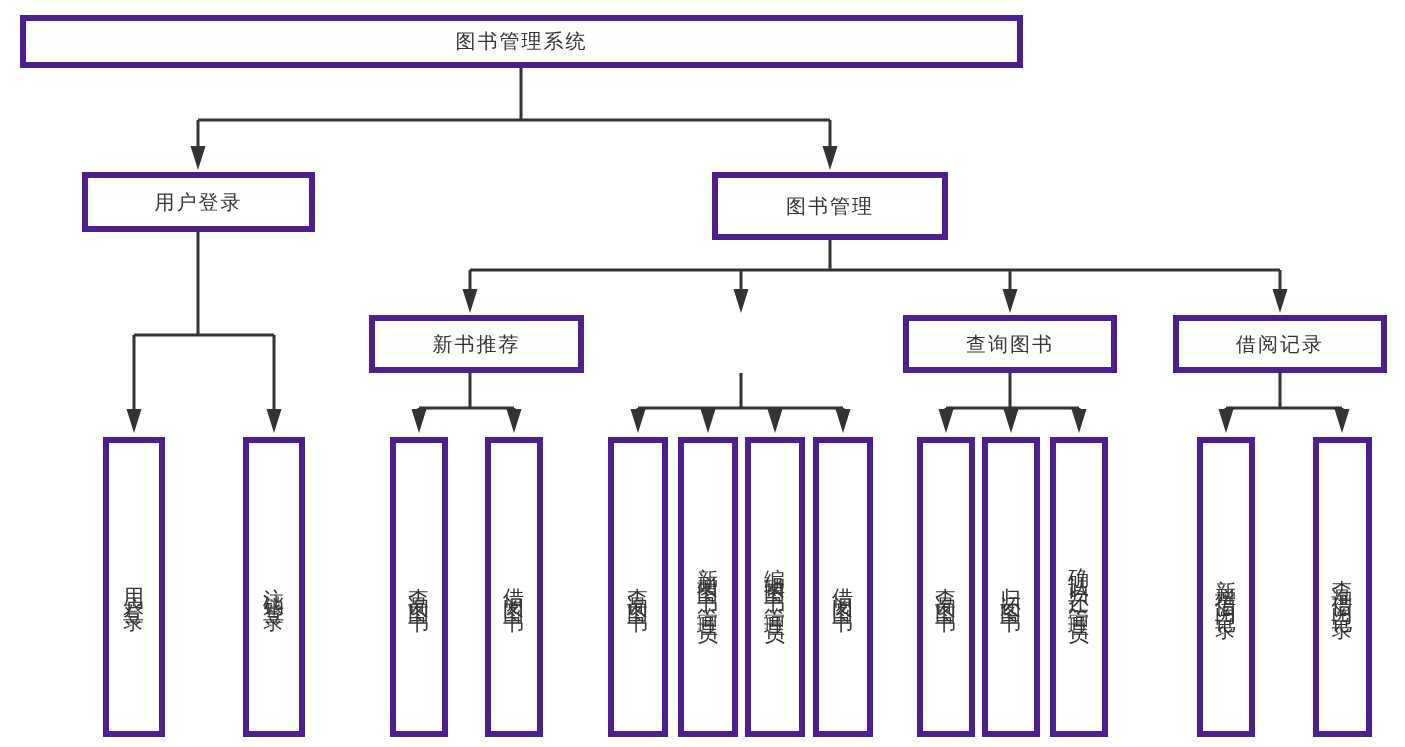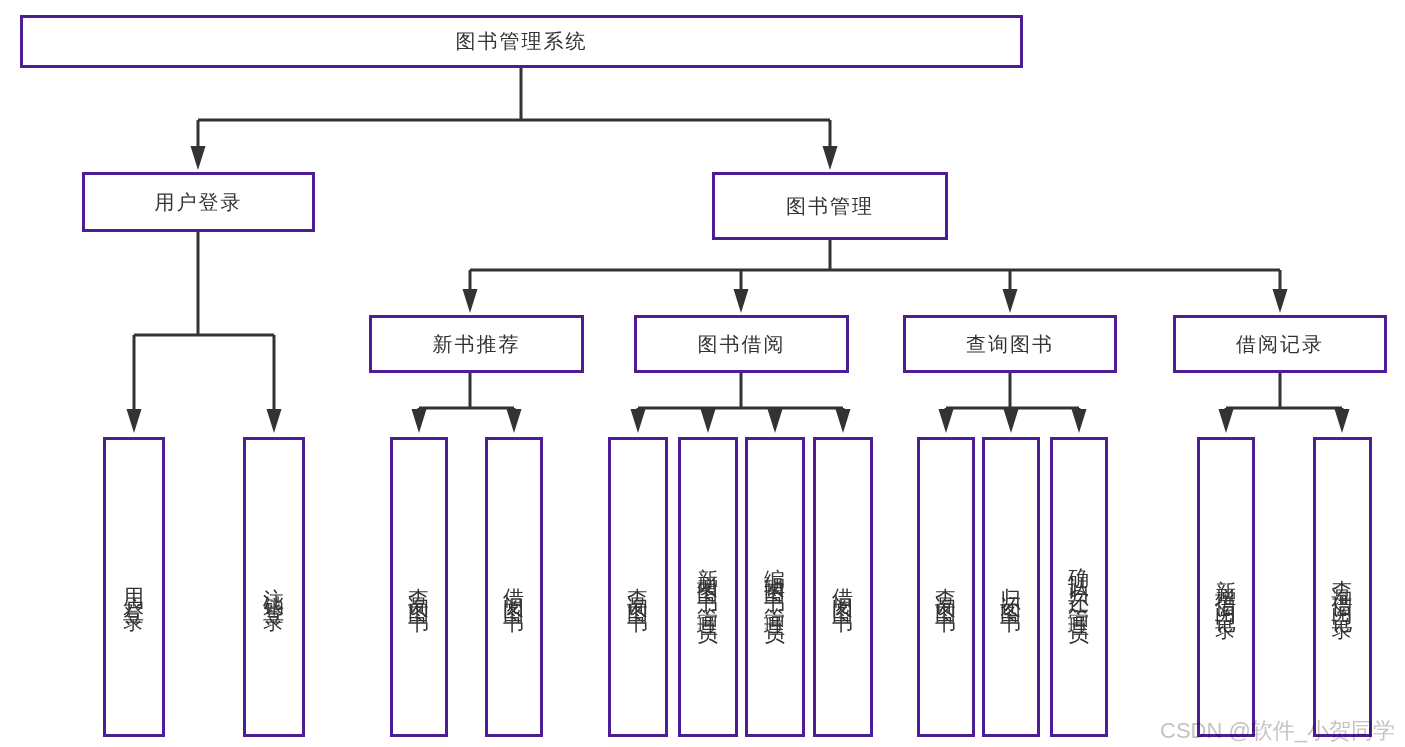--- a/index.html
+++ b/index.html
@@ -18,21 +18,21 @@
   .connectors {
     position: absolute;
     left: 0; top: 0;
     width: 1405px; height: 747px;
     pointer-events: none;
   }
   .box {
     position: absolute;
     box-sizing: border-box;
     background: #ffffff;
-    border: 3px solid #4c1d95;
+    border: 6px solid #4c1d95;
     display: flex;
     align-items: center;
     justify-content: center;
     color: #333333;
   }
   .hlabel {
     font-size: 20px;
     letter-spacing: 2px;
     white-space: nowrap;
     color: #333333;
@@ -108,23 +108,20 @@
   <div class="box" style="left:82px; top:172px; width:233px; height:60px;">
     <span class="hlabel">用户登录</span>
   </div>
   <div class="box" style="left:712px; top:172px; width:236px; height:68px;">
     <span class="hlabel">图书管理</span>
   </div>
 
   <div class="box" style="left:369px; top:315px; width:215px; height:58px;">
     <span class="hlabel">新书推荐</span>
   </div>
-  <div class="box" style="left:634px; top:315px; width:215px; height:58px;">
-    <span class="hlabel">图书借阅</span>
-  </div>
   <div class="box" style="left:903px; top:315px; width:214px; height:58px;">
     <span class="hlabel">查询图书</span>
   </div>
   <div class="box" style="left:1173px; top:315px; width:214px; height:58px;">
     <span class="hlabel">借阅记录</span>
   </div>
 
   <div class="box vbox" style="left:103px; top:437px; width:62px; height:300px;">
     <span class="vlabel">用户登录</span>
   </div>
@@ -162,15 +159,14 @@
     <span class="vlabel">确认归还（管理员）</span>
   </div>
 
   <div class="box vbox" style="left:1197px; top:437px; width:58px; height:300px;">
     <span class="vlabel">新增借阅记录</span>
   </div>
   <div class="box vbox" style="left:1313px; top:437px; width:59px; height:300px;">
     <span class="vlabel">查询借阅记录</span>
   </div>
 
-  <div class="watermark">CSDN @软件_小贺同学</div>
 
 </div>
 
 </body></html>

